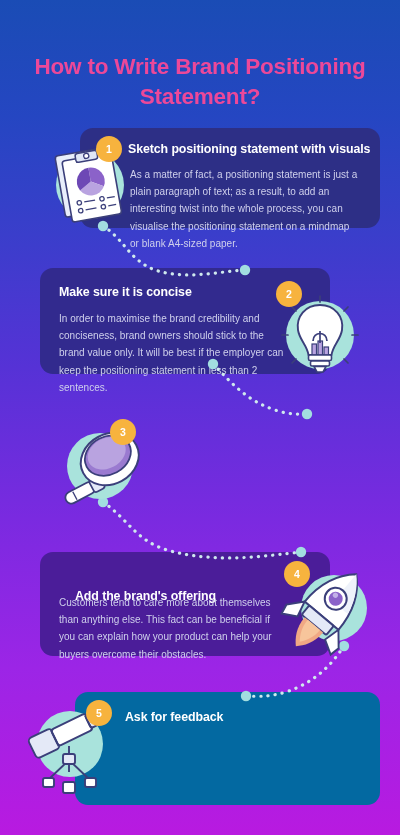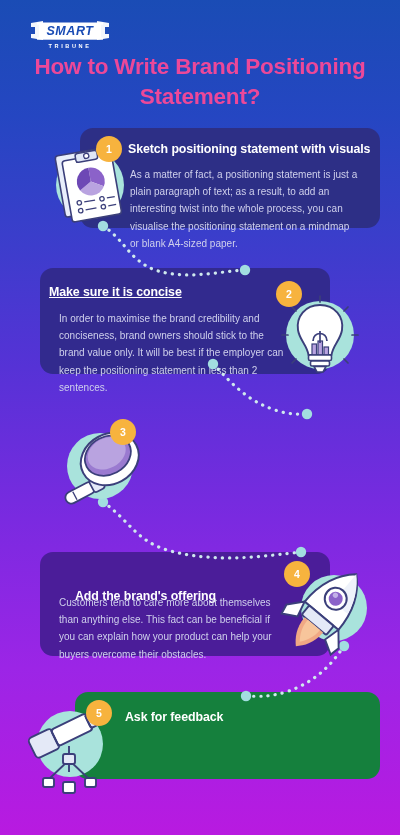--- a/index.html
+++ b/index.html
@@ -41,32 +41,32 @@
   .card .b {
     position:absolute; color:#cfd0ec;
     font-size:10px; line-height:1.72; letter-spacing:0.02px;
   }
 
   .c1 { left:80px; top:128px; width:300px; height:100px; background:#2d2f86; }
   .c1 .h { left:48px; top:14px; }
   .c1 .b { left:50px; top:38px; width:230px; }
 
   .c2 { left:40px; top:268px; width:290px; height:106px; background:#322a8e; }
-  .c2 .h { left:9px; top:17px;text-decoration:underline; }
+  .c2 .h { left:19px; top:17px; }
   .c2 .b { left:19px; top:42px; width:230px; }
 
   .c3 { left:80px; top:408px; width:300px; height:100px; background:#431f9c; }
   .c3 .h { left:60px; top:17px; }
   .c3 .b { left:60px; top:41px; width:235px; }
 
   .c4 { left:40px; top:552px; width:290px; height:104px; background:#4b1d99; }
   .c4 .h { left:35px; top:17px;margin-top:20px; }
   .c4 .b { left:19px; top:42px; width:225px; }
 
-  .c5 { left:75px; top:692px; width:305px; height:87px; background:#15803d; }
+  .c5 { left:75px; top:692px; width:305px; height:113px; background:#0369a1; }
   .c5 .h { left:50px; top:18px; }
   .c5 .b { left:50px; top:43px; width:238px; }
 
   
   .badge {
     position:absolute; width:26px; height:26px; border-radius:50%;
     background:#f7b33e; color:#ffffff;
     font-size:10.5px; font-weight:bold;
     display:flex; align-items:center; justify-content:center;
     z-index:6;
@@ -90,33 +90,20 @@
   .n1 { left:95px; top:218px; width:160px; height:62px; }
   .n2 { left:205px; top:356px; width:110px; height:66px; }
   .n3 { left:95px; top:494px; width:215px; height:70px; }
   .n4 { left:240px; top:638px; width:110px; height:66px; }
 </style>
 </head>
 <body>
 
 <div id="stage">
 
-  <div class="logo">
-    <svg viewBox="0 0 90 36" width="90" height="36" aria-hidden="true">
-      <g fill="#ffffff">
-        <path d="M6 7 L18 5 L18 9 L24 9 L24 20 L18 20 L18 24 L6 22 L6 18 L10 18 L10 11 L6 11 Z" opacity="0.95"></path>
-        <path d="M84 7 L72 5 L72 9 L66 9 L66 20 L72 20 L72 24 L84 22 L84 18 L80 18 L80 11 L84 11 Z" opacity="0.95"></path>
-        <rect x="14" y="8" width="62" height="14" rx="1"></rect>
-        <rect x="12" y="6.5" width="66" height="2.2"></rect>
-        <rect x="12" y="21.5" width="66" height="2.2"></rect>
-      </g>
-      <text x="45" y="19.4" text-anchor="middle" fill="#1a4cb5" font-family="Liberation Sans, sans-serif" font-size="12.5" font-weight="bold" font-style="italic" letter-spacing="0.6">SMART</text>
-      <text x="45" y="32" text-anchor="middle" fill="#ffffff" font-family="Liberation Sans, sans-serif" font-size="5.6" font-weight="bold" letter-spacing="2.6">TRIBUNE</text>
-    </svg>
-  </div>
 
   <div class="title">How to Write Brand Positioning Statement?</div>
 
   <svg class="conn n1" viewBox="0 0 160 62">
     <path d="M8 8 C 30 22, 34 42, 60 52 C 90 62, 120 54, 150 52" fill="none" stroke="#cfe9ee" stroke-width="3.2" stroke-linecap="round" stroke-dasharray="0.2 7"></path>
     <circle cx="8" cy="8" r="5.2" fill="#a2dee0"></circle>
     <circle cx="150" cy="52" r="5.2" fill="#a2dee0"></circle>
   </svg>
 
   <svg class="conn n2" viewBox="0 0 110 66">

